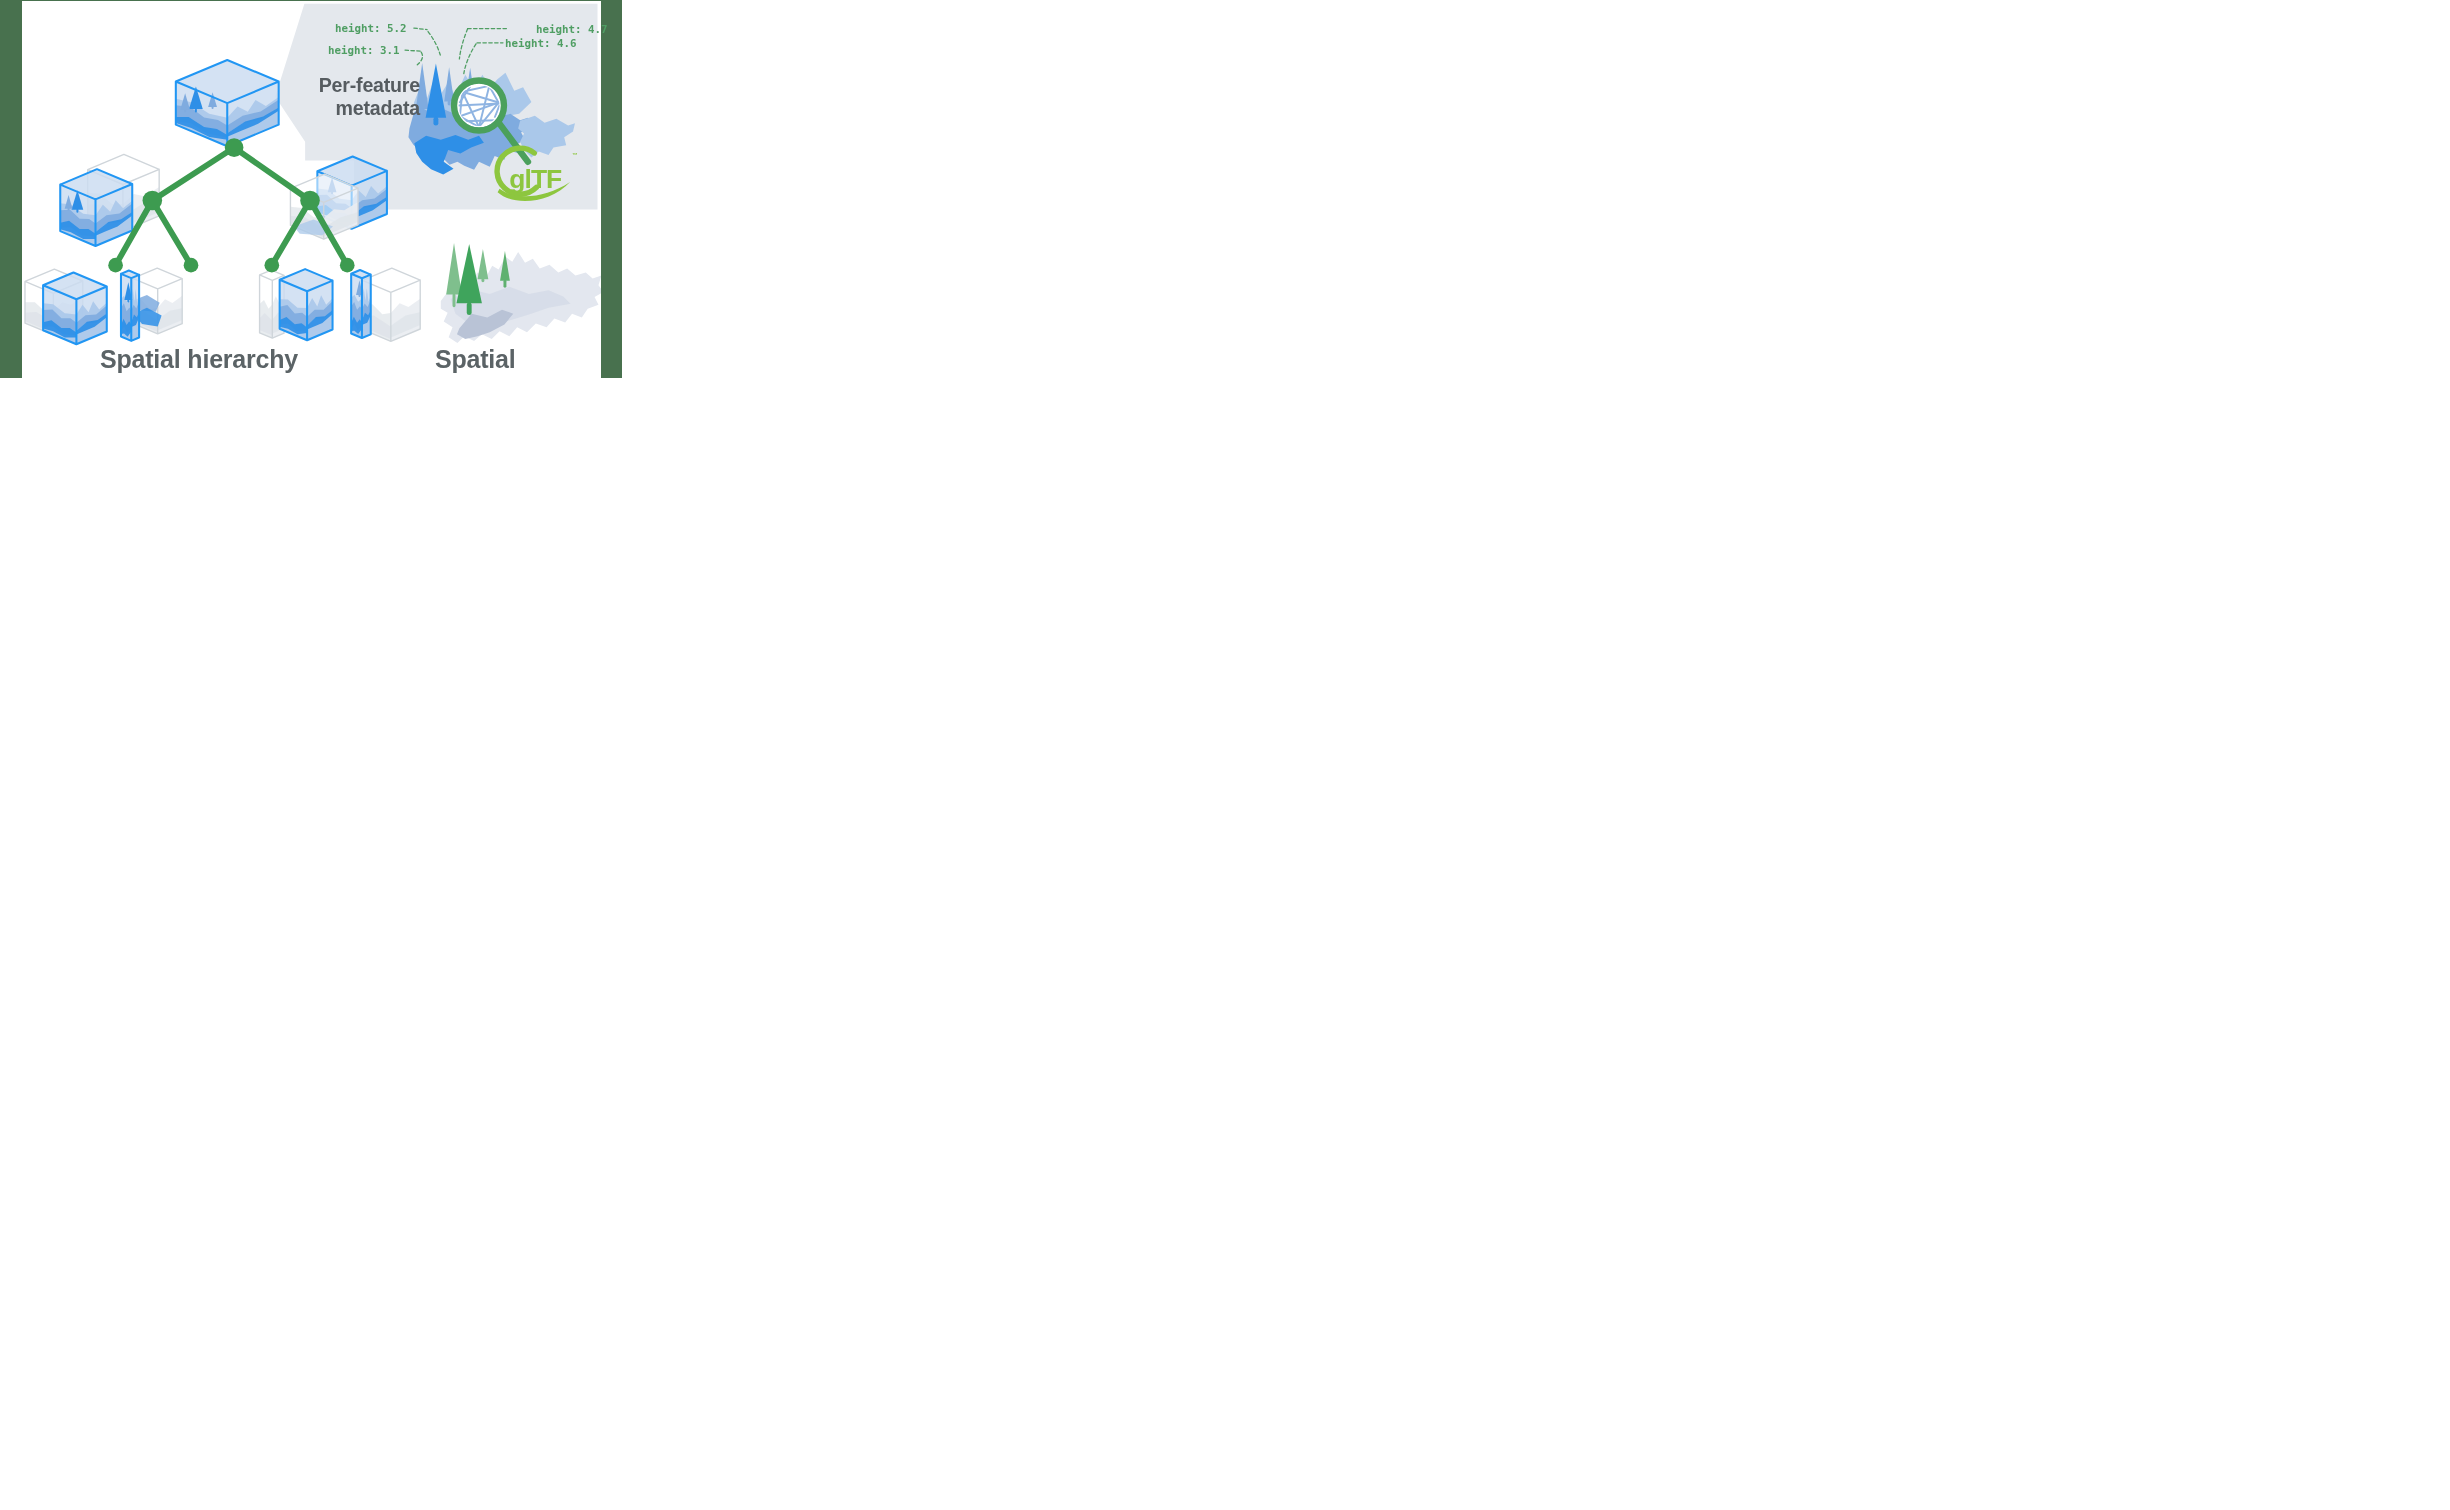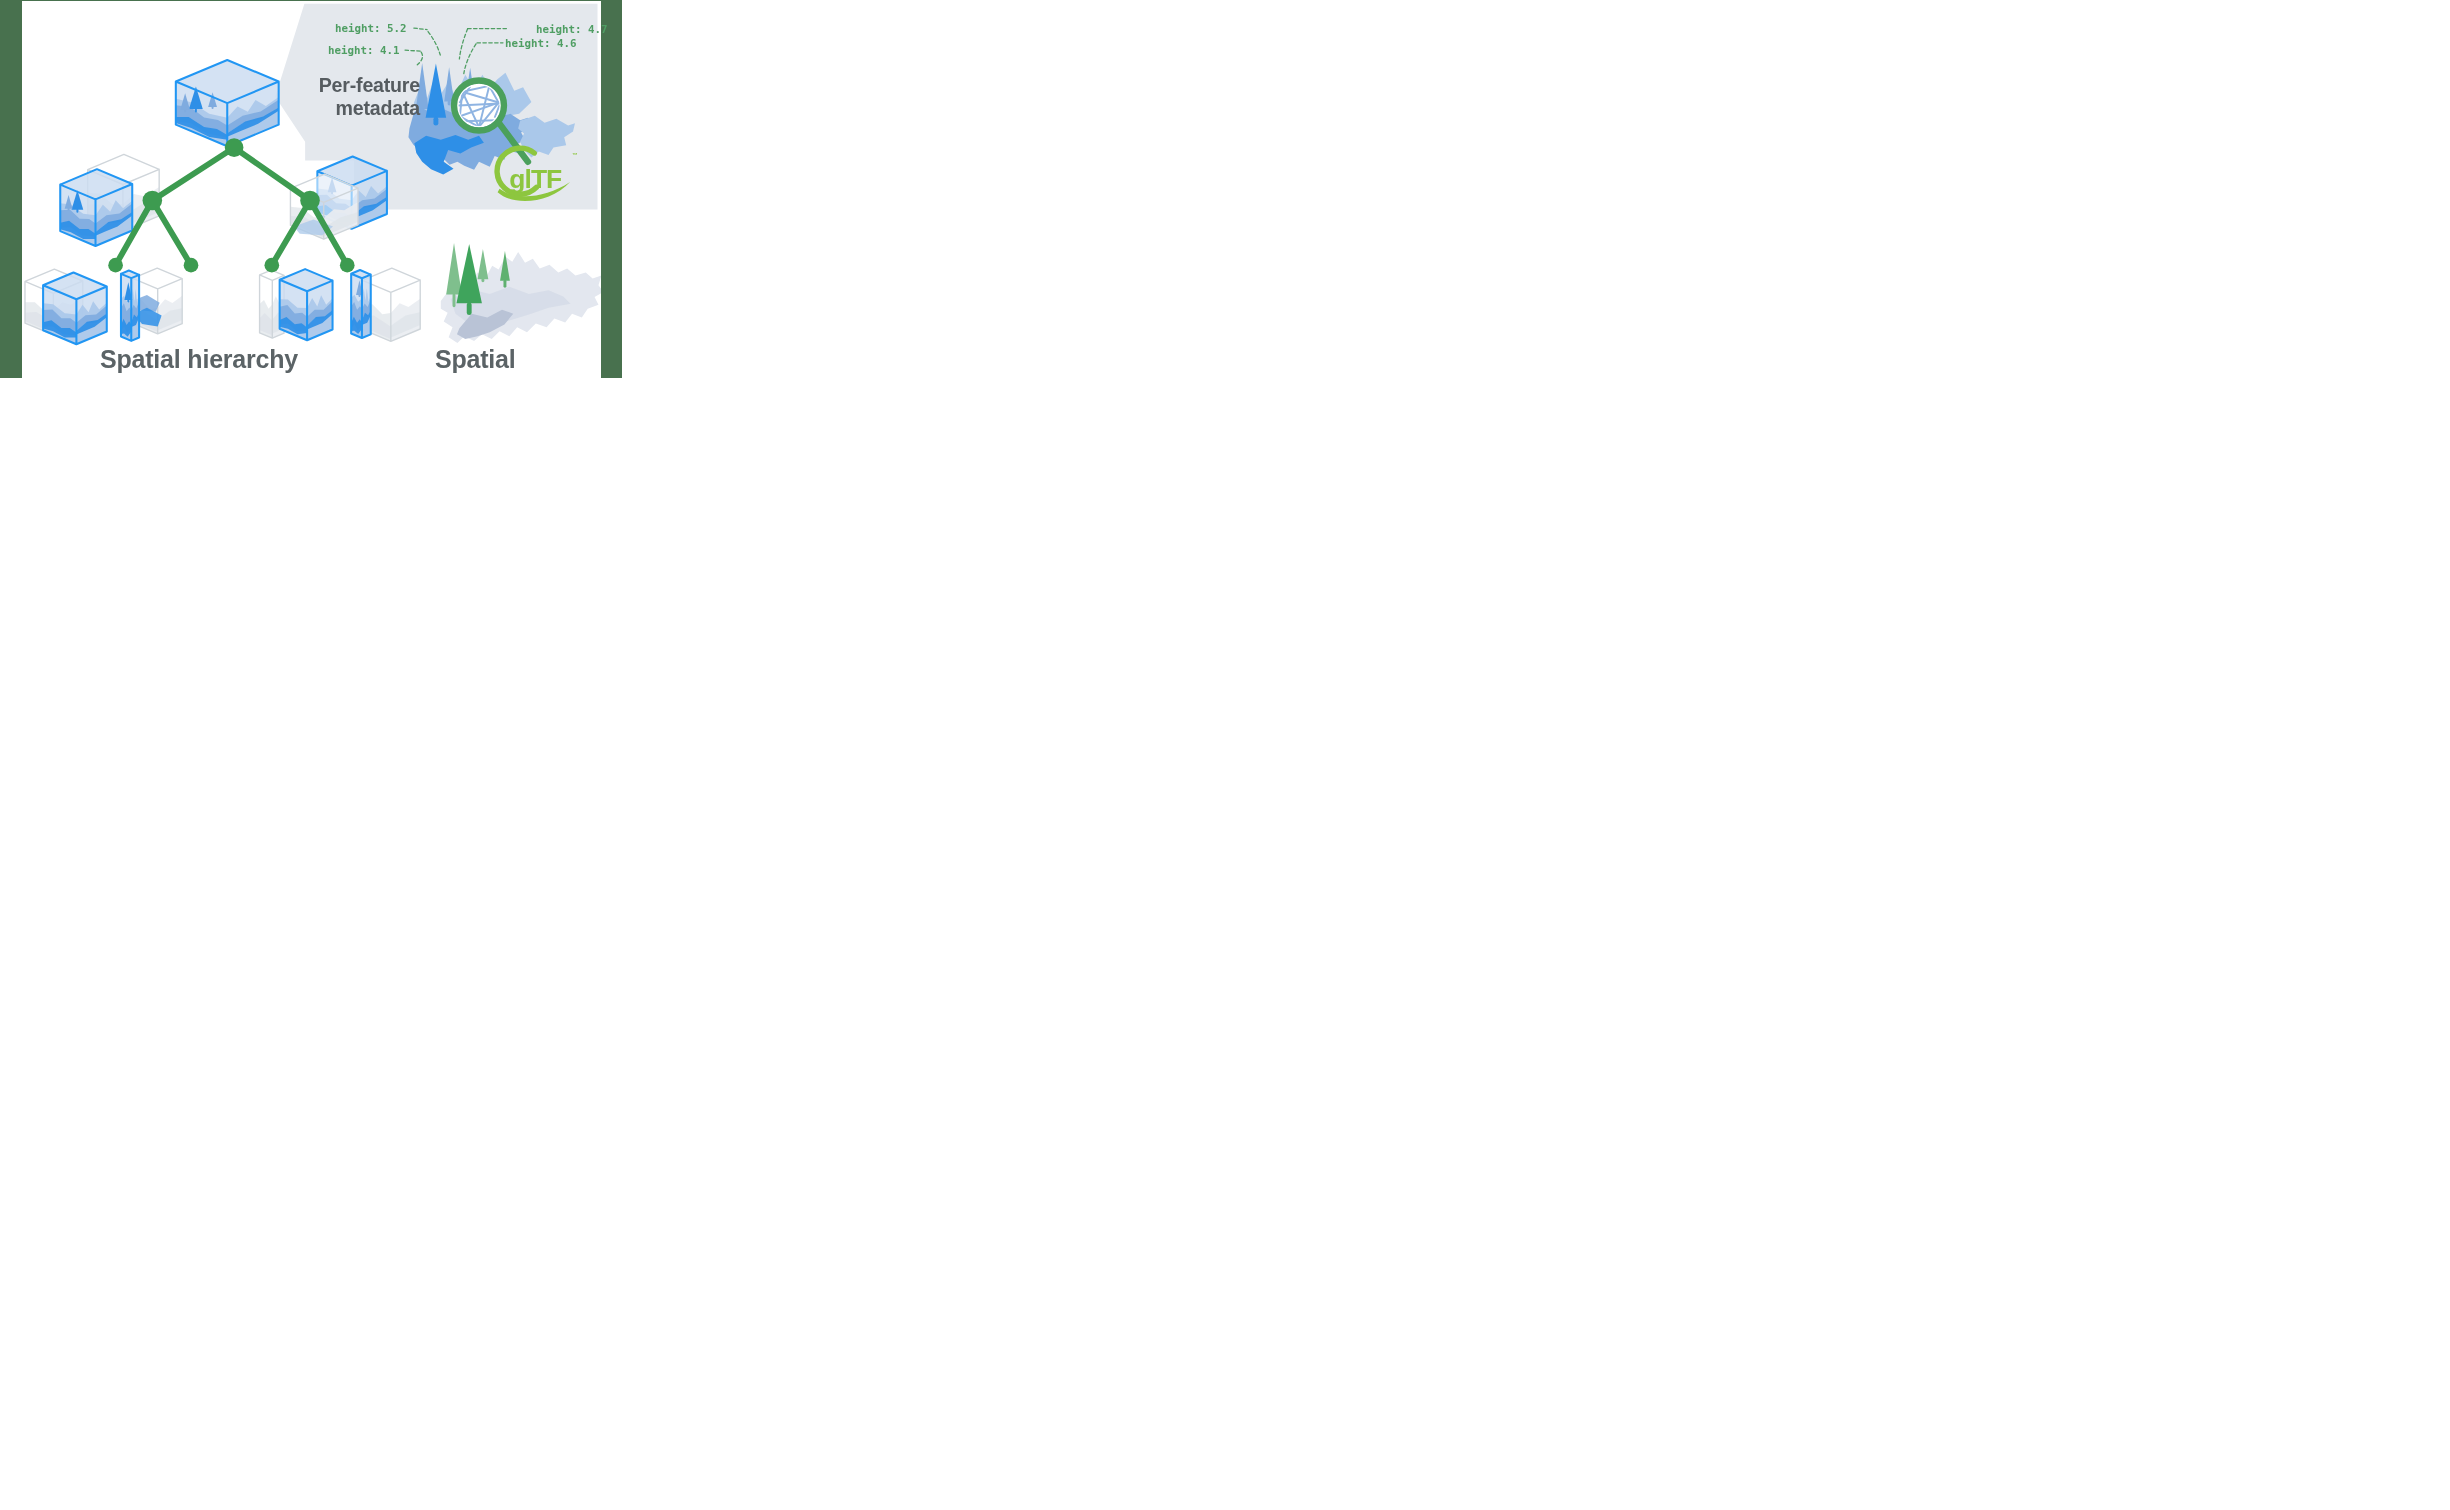--- a/index.html
+++ b/index.html
@@ -267,20 +267,20 @@
       </g>
     </svg>
 
   <div class="band left"></div>
   <div class="band right"></div>
   <div class="topline"></div>
 
   <div class="panel-title"><span>Per-feature</span><br><span>metadata</span></div>
 
   <div class="hlabel" style="left:335px;top:21.6px;">height: 5.2</div>
-  <div class="hlabel" style="left:328px;top:44px;">height: 4.1</div>
+  <div class="hlabel" style="left:328px;top:44px;">height: 3.1</div>
   <div class="hlabel" style="left:536px;top:23px;">height: 4.7</div>
   <div class="hlabel" style="left:505px;top:37px;">height: 4.6</div>
 
   <div class="caption" style="left:100px;top:345px;width:245px;">Spatial hierarchy</div>
   <div class="caption" style="left:435px;top:345px;width:147px;">Spatial</div>
 </div>
 
 
 </body></html>

